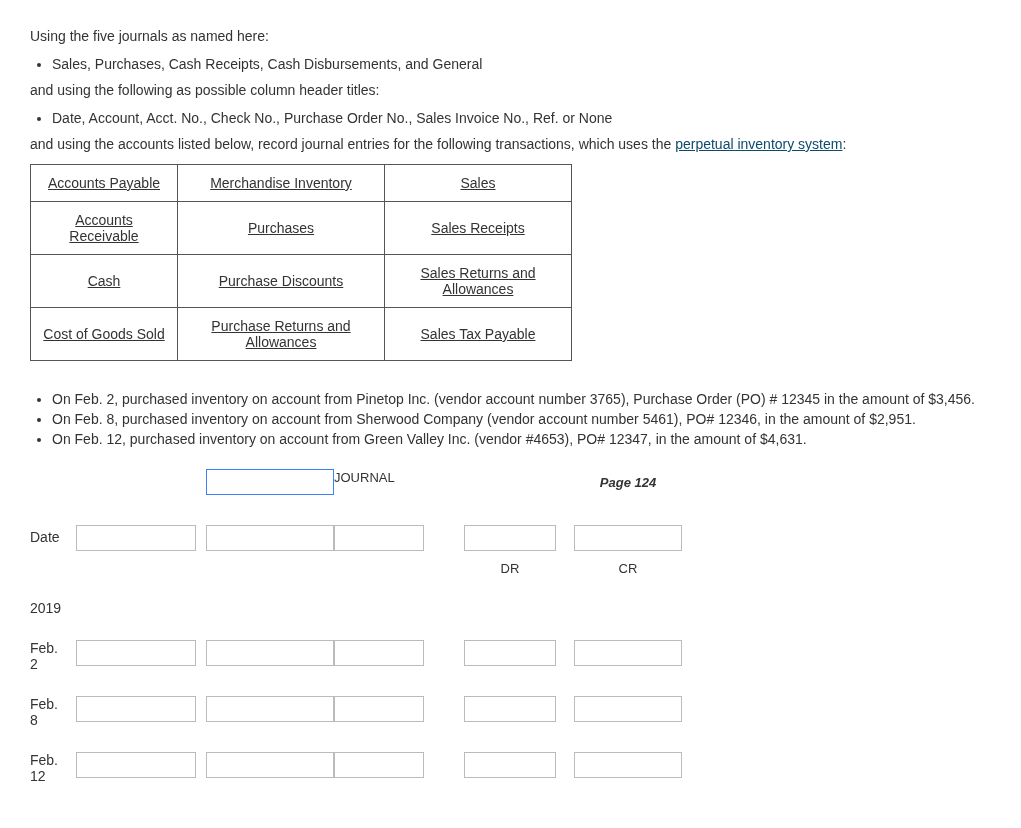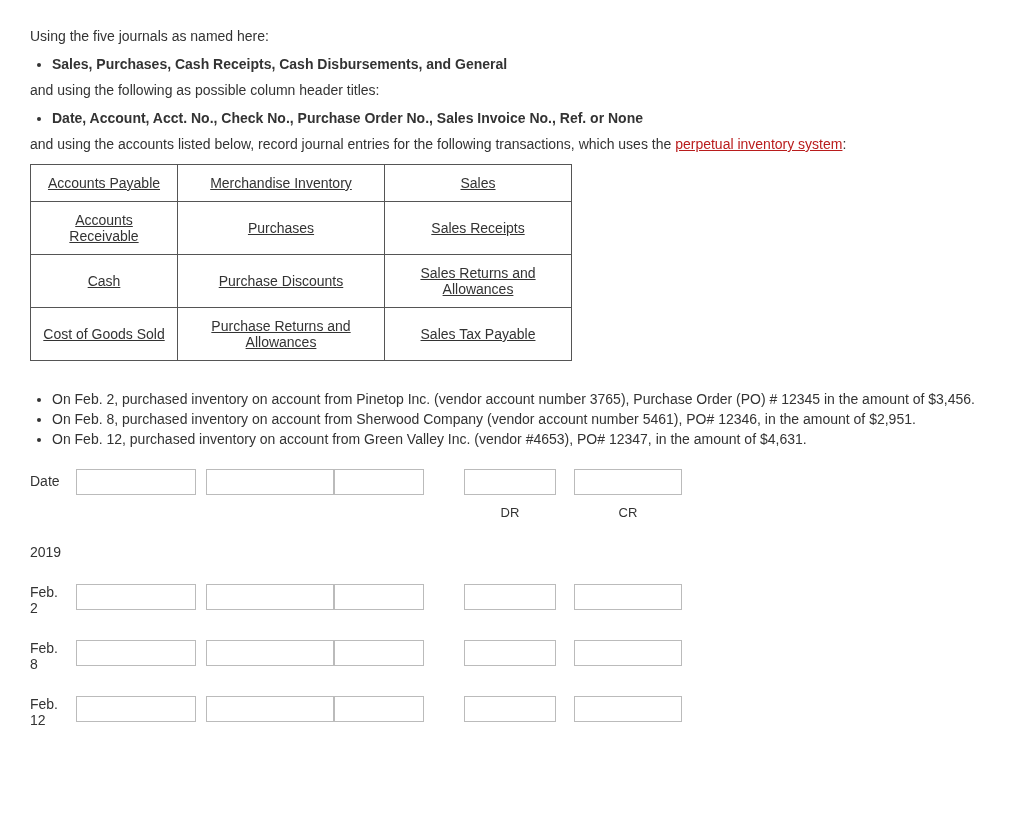--- a/index.html
+++ b/index.html
@@ -5,23 +5,23 @@
   body {
     font-family: Arial, Helvetica, sans-serif;
     font-size: 14px;
     color: #333;
     margin: 0;
     padding: 28px 30px;
     width: 1021px;
     box-sizing: border-box;
   }
   .intro-line { margin-bottom: 12px; }
-  ul.bullets { list-style: disc; padding-left: 22px; margin: 6px 0 10px 0; font-weight: bold; }
+  ul.bullets { list-style: disc; padding-left: 22px; margin: 6px 0 10px 0; }
   ul.bullets li { margin-bottom: 6px; }
-  a.redlink { color: #b91c1c; text-decoration: underline; }
+  a.redlink { color: #0c4a6e; text-decoration: underline; }
   table.acct-table {
     border-collapse: collapse;
     margin-top: 6px;
     margin-bottom: 30px;
     text-decoration: underline;
   }
   table.acct-table td {
     border: 1px solid #555;
     padding: 10px 8px;
     text-align: center;
@@ -135,20 +135,37 @@
 <div class="trans-area">
   <ul>
     <li>On Feb. 2, purchased inventory on account from Pinetop Inc. (vendor account number 3765), Purchase Order (PO) # 12345 in the amount of $3,456.</li>
     <li>On Feb. 8, purchased inventory on account from Sherwood Company (vendor account number 5461), PO# 12346, in the amount of $2,951.</li>
     <li>On Feb. 12, purchased inventory on account from Green Valley Inc. (vendor #4653), PO# 12347, in the amount of $4,631.</li>
   </ul>
 </div>
 
 <div class="journal-grid">
 
+  <div class="row header-row">
+    <span class="cell datecol"></span>
+    <span class="cell col1"></span>
+    <span class="cell spacer1"></span>
+    <span class="cell col2">
+      <input type="text" class="tbox active" value="" style="">
+    </span>
+    <span class="cell col3">
+      <span class="journal-lbl">JOURNAL</span>
+    </span>
+    <span class="cell spacer2"></span>
+    <span class="cell col4"></span>
+    <span class="cell spacer3"></span>
+    <span class="cell col5">
+      <span class="page-lbl">Page 124</span>
+    </span>
+  </div>
 
   <div class="row">
     <span class="cell datecol" style="padding-top:4px;">
       <span>Date</span>
     </span>
     <span class="cell col1"><input type="text" class="tbox" style=""></span>
     <span class="cell spacer1"></span>
     <span class="cell col2"><input type="text" class="tbox" style=""></span>
     <span class="cell col3"><input type="text" class="tbox" style=""></span>
     <span class="cell spacer2"></span>

